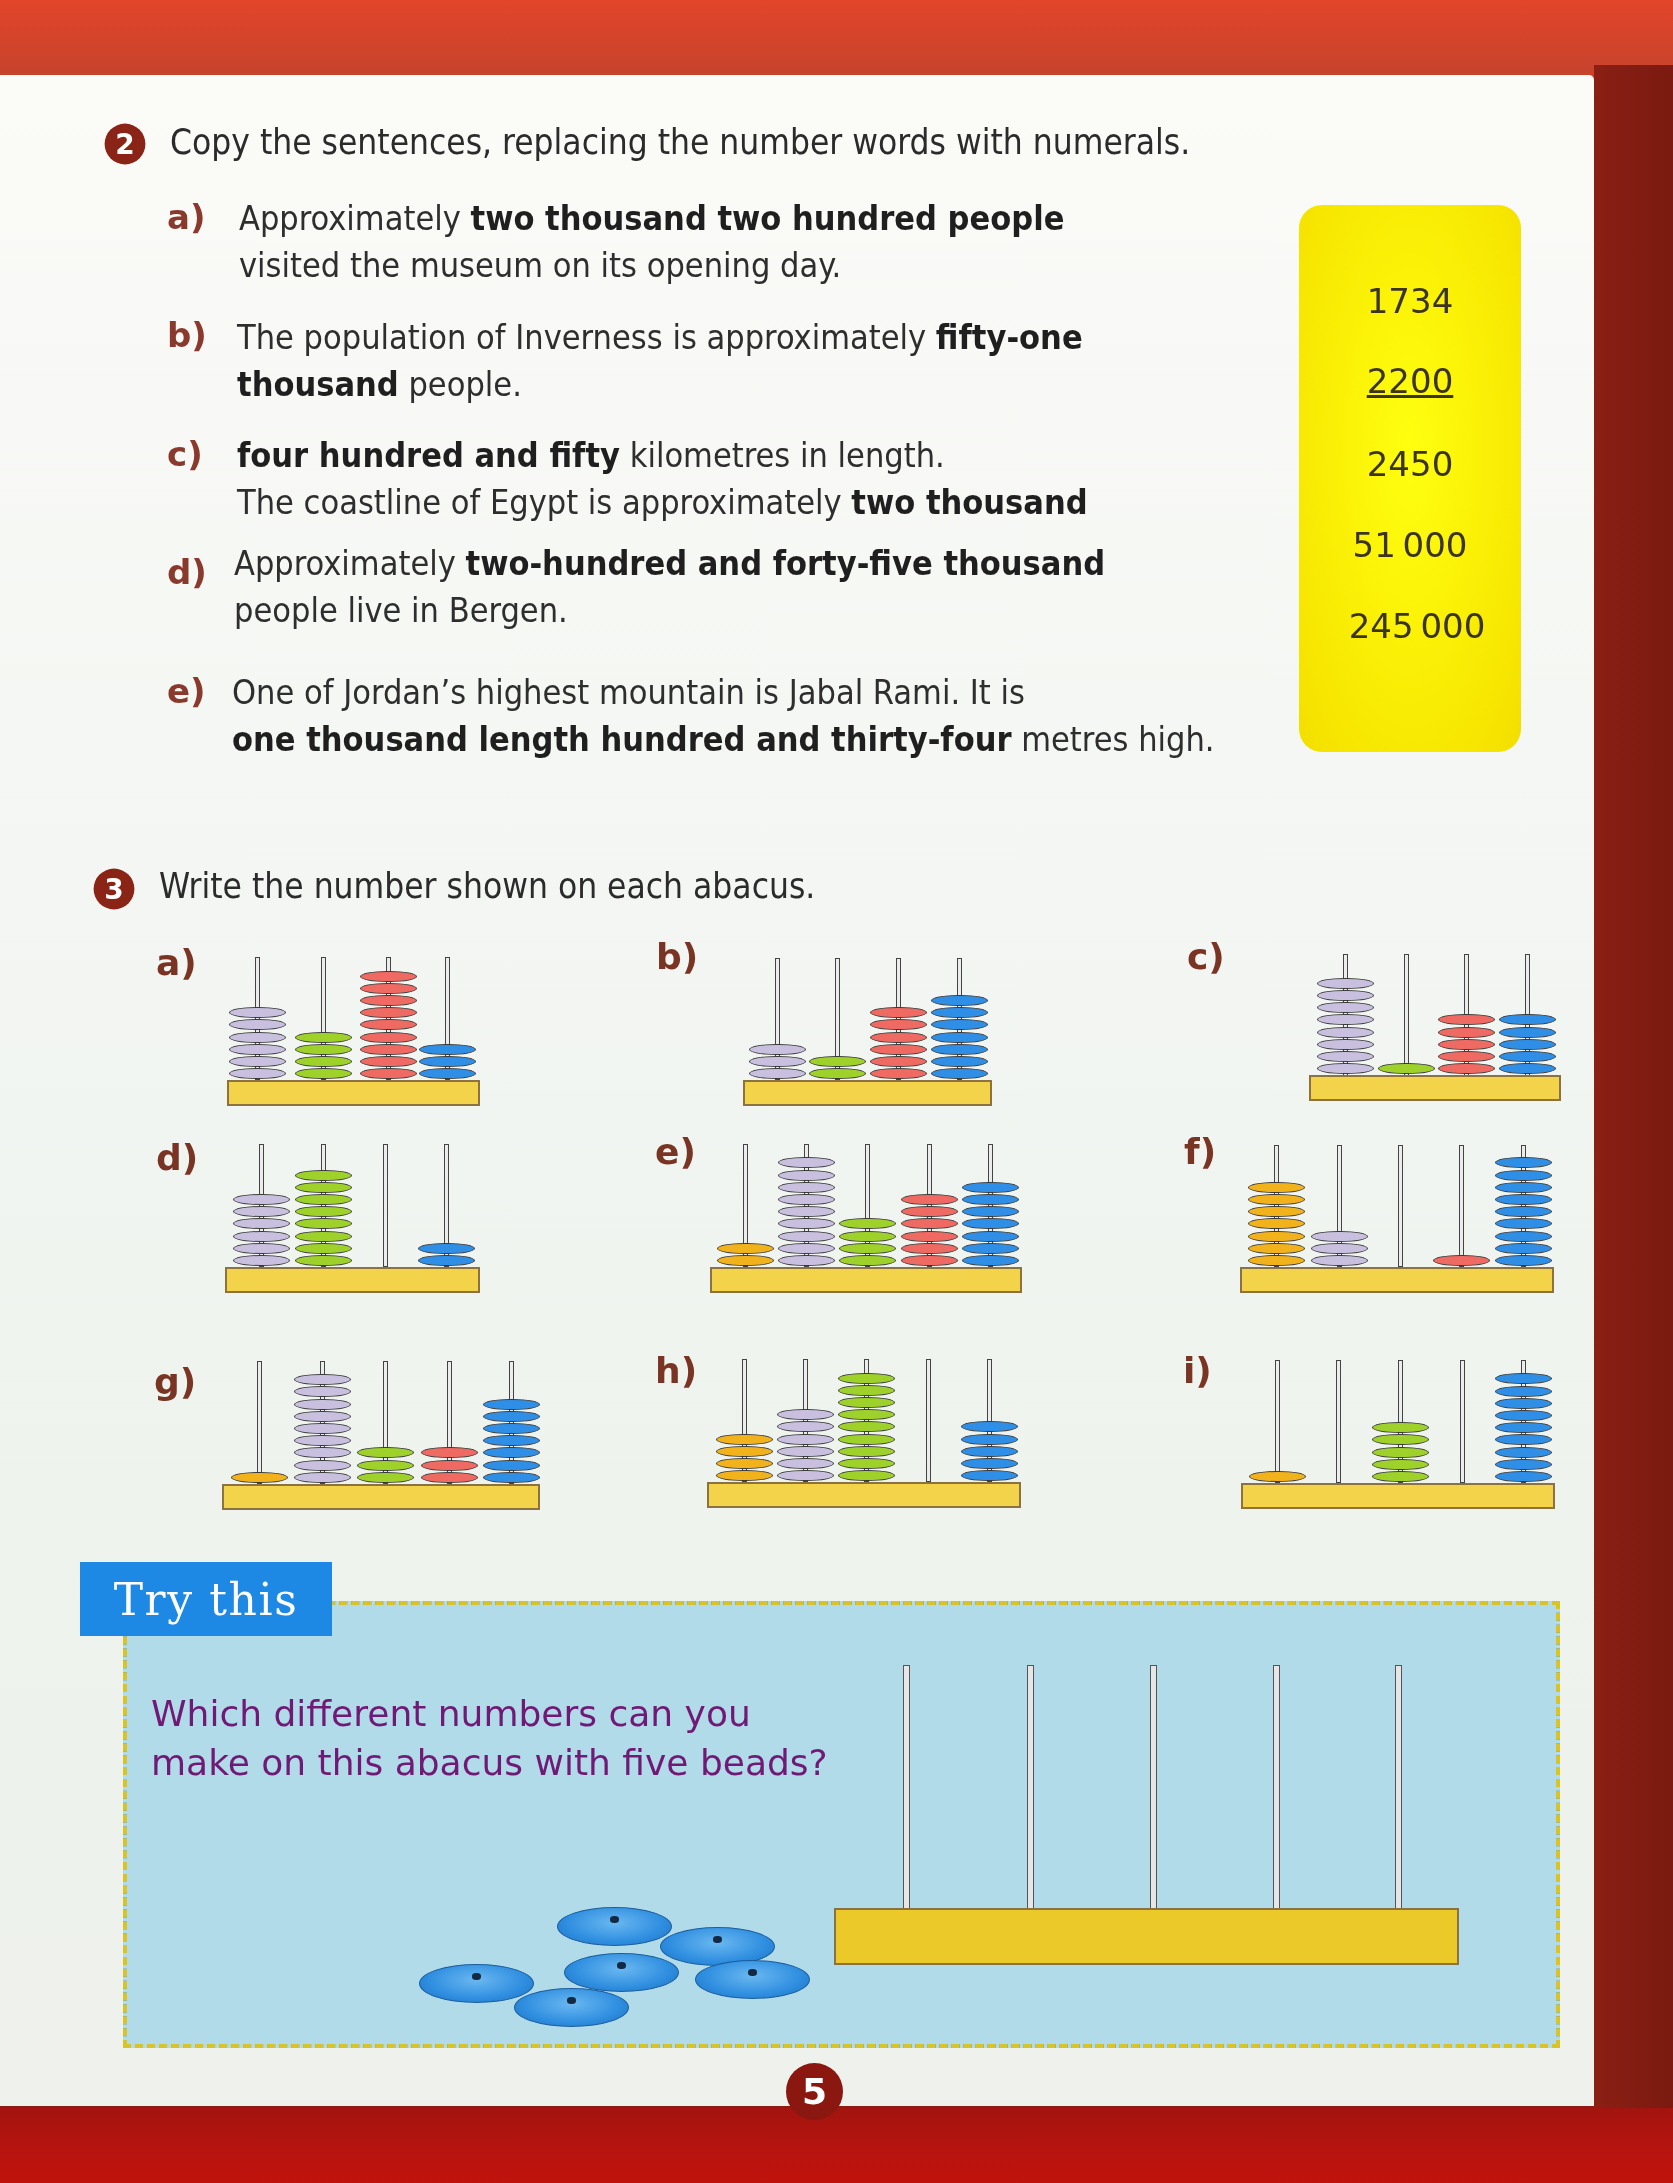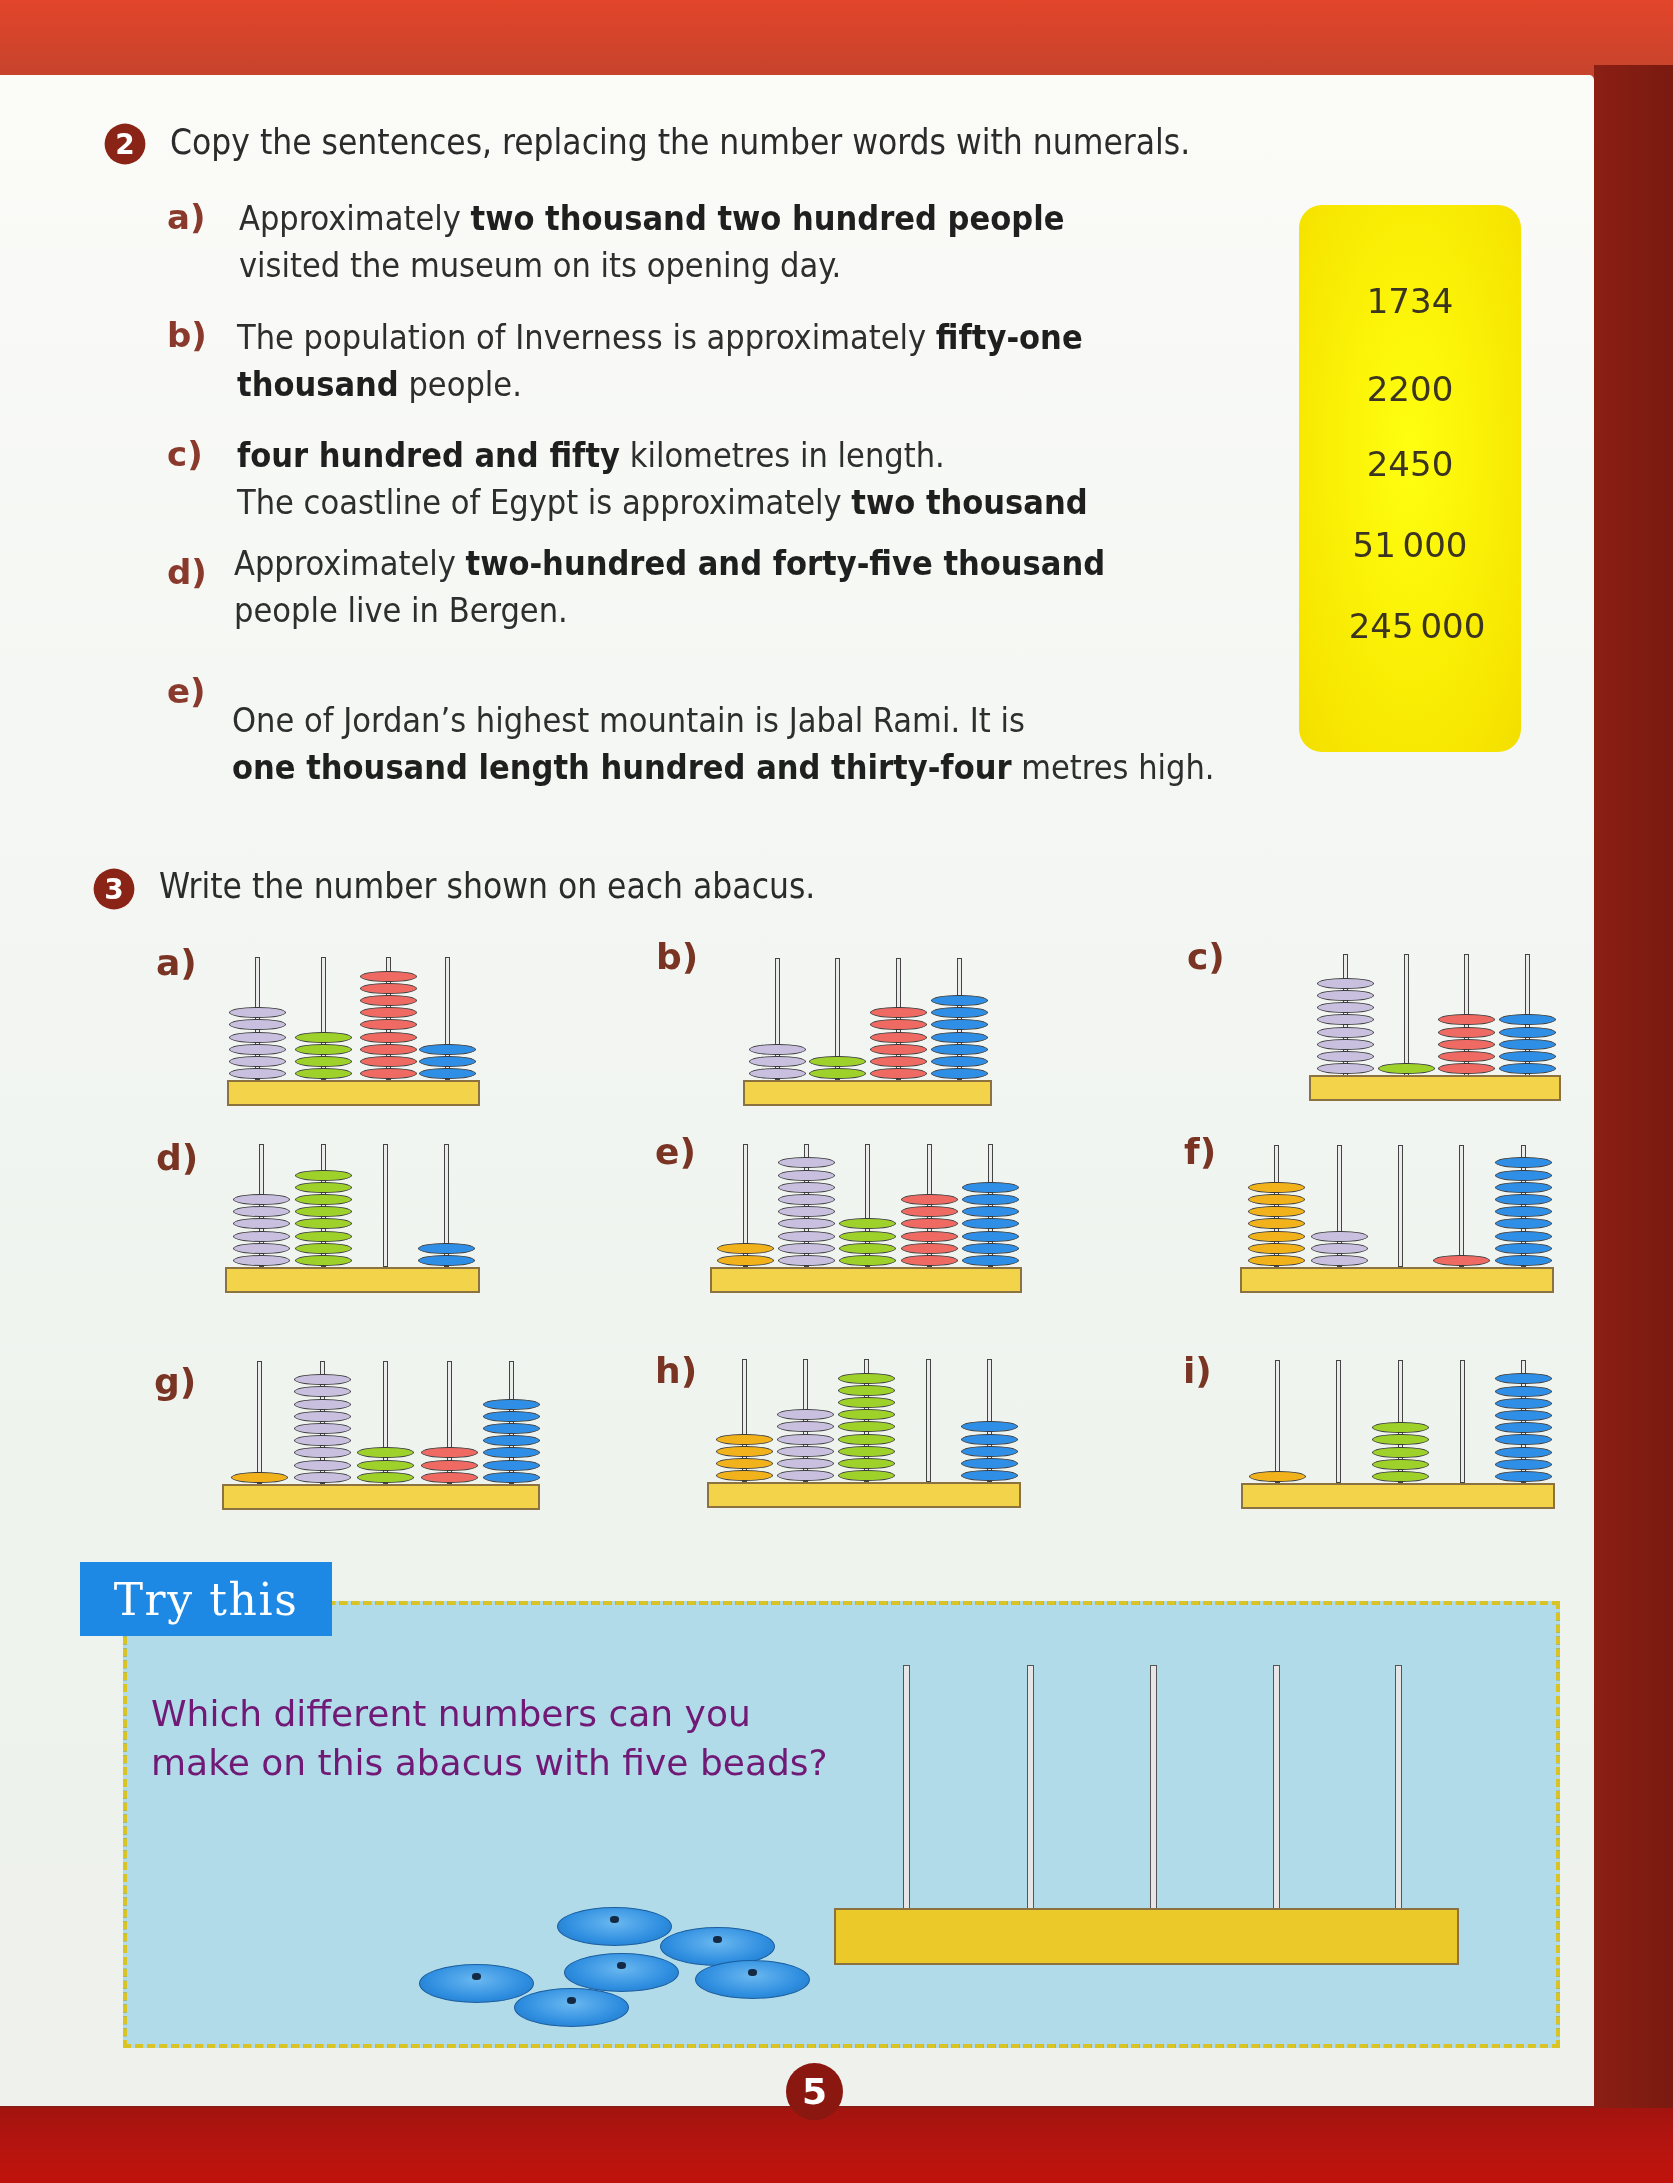--- a/index.html
+++ b/index.html
@@ -121,29 +121,29 @@
     <div class="q-text" style="left: 237px; top: 432px;">
       <div><b>four hundred and fifty</b> kilometres in length.</div>
       <div>The coastline of Egypt is approximately <b>two thousand</b></div>
     </div>
     <div class="q-label" style="left: 167px; top: 552px;">d)</div>
     <div class="q-text" style="left: 234px; top: 540px;">
       <div>Approximately <b>two-hundred and forty-five thousand</b></div>
       <div>people live in Bergen.</div>
     </div>
     <div class="q-label" style="left: 167px; top: 671px;">e)</div>
-    <div class="q-text" style="left: 232px; top: 669px; margin-top: 28px;">
+    <div class="q-text" style="left: 232px; top: 669px;">
       <div>One of Jordan’s highest mountain is Jabal Rami. It is</div>
       <div><b>one thousand length hundred and thirty-four</b> metres high.</div>
     </div>
   </div>
 
 <div class="answer-box">
   <div class="num" style="top:76px;">1734</div>
-  <div class="num" style="top:164px;">2200</div>
+  <div class="num" style="top:156px;text-decoration:underline;">2200</div>
   <div class="num" style="top:239px;">2450</div>
   <div class="num" style="top:320px;">51 000</div>
   <div class="num" style="top:401px;margin-left:7px;">245 000</div>
 </div>
 
 <div class="badge" style="left:96px;top:871px;">
     <span>3</span>
   </div>
 <div class="heading" style="left:159px;top:866px;">Write the number shown on each abacus.</div>
 

